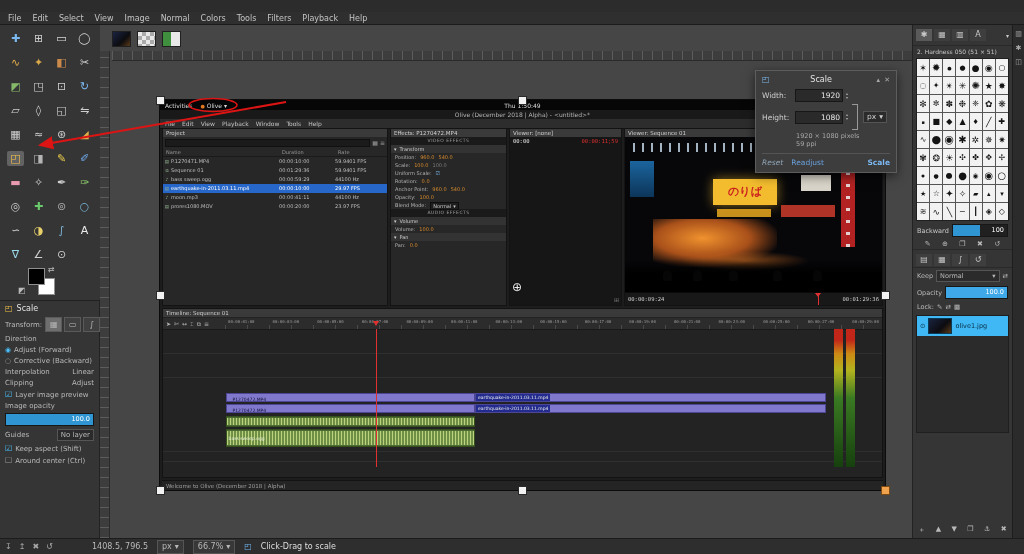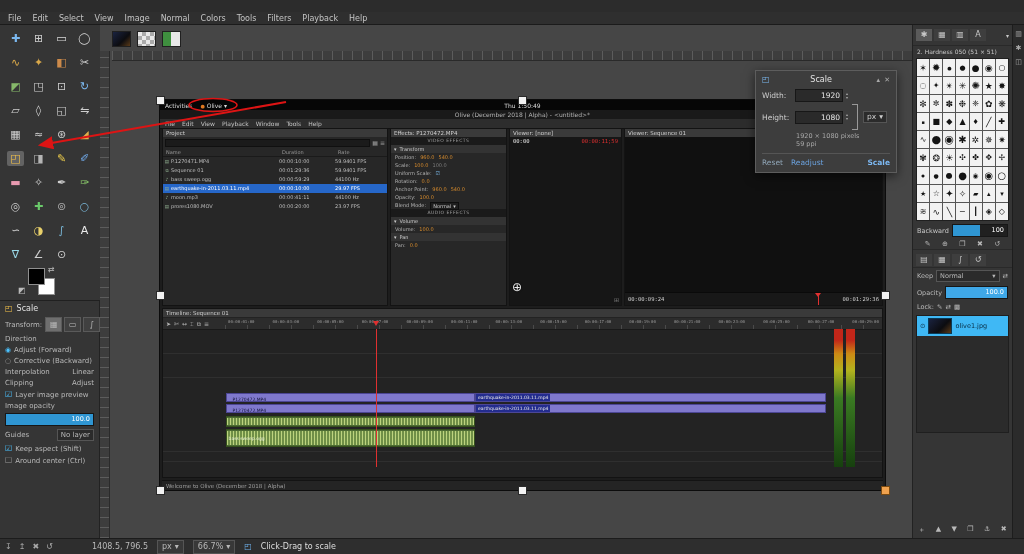--- a/index.html
+++ b/index.html
@@ -155,21 +155,21 @@
   #sd-title{flex:1;text-align:center;font-size:8px;color:#e4e4e4;}
   .sd-hic{font-size:7px;color:#a9a9a9;margin-left:4px;}
   .sd-row{display:flex;align-items:center;gap:3px;margin:2px 0;}
   .sd-lab{width:30px;}
   .sd-field{width:42px;height:11px;background:#2a2a2a;border:1px solid #171717;line-height:11px;text-align:right;padding:0 2px;color:#e8e8e8;}
   .spin{display:flex;flex-direction:column;font-size:4px;line-height:4px;color:#aaa;}
   #sd-chain{width:5px;height:24px;border:1px solid #999;border-left:none;margin-left:1px;}
   #sd-unit{margin-left:2px;}
   .sd-info{color:#a9a9a9;font-size:6.5px;margin-left:34px;line-height:8px;}
   #sd-btns{display:flex;gap:8px;border-top:1px solid #555;margin-top:5px;padding-top:4px;font-size:7.5px;}
-  #sd-reset{color:#8fa4b5;}
+  #sd-reset{color:#8fa4b5;font-style:italic;}
   #sd-readjust{color:#6aa0dc;}
   #sd-apply{margin-left:auto;color:#7dbaf5;font-weight:bold;}
 
   
   #right-panel{position:absolute;left:912px;top:25px;width:100px;height:513px;background:#353535;border-left:1px solid #222;
                font-size:6.5px;box-sizing:border-box;}
   #rp-tabs{height:16px;display:flex;gap:2px;padding:2px 3px;border-bottom:1px solid #292929;align-items:center;}
   .rp-tab{width:16px;height:12px;text-align:center;line-height:12px;background:#3e3e3e;font-size:8px;color:#c9c9c9;}
   .rp-tab.active{background:#5a5a5a;}
   #brush-name{height:11px;line-height:11px;padding:0 4px;color:#c9c9c9;font-size:6px;white-space:nowrap;}
@@ -596,20 +596,38 @@
           <div class="phead">Viewer: [none]</div>
           <div id="vn-tc" class="mono">
             <span class="l">00:00</span>
             <span class="r">00:00:11;59</span>
           </div>
           <span id="vn-grid">⊞</span>
         </div>
 
         <div class="opanel" id="vseq">
           <div class="phead">Viewer: Sequence 01</div>
+          <div id="photo">
+            <div class="ph-el" id="ph-lights"></div>
+            <div class="ph-el" id="ph-bluesign"></div>
+            <div class="ph-el" id="ph-whitesign"></div>
+            <div class="ph-el" id="ph-yellowsign">のりば</div>
+            <div class="ph-el" id="ph-yellowstrip"></div>
+            <div class="ph-el" id="ph-redsignrow"></div>
+            <div class="ph-el" id="ph-redbanner"></div>
+            <div class="ph-el" id="ph-glow"></div>
+            <div class="ph-el" id="ph-ground"></div>
+            <div class="ph-el" id="ph-crowd">
+              <span class="head-sil" style="left:38px;"></span>
+                <span class="head-sil" style="left:68px;"></span>
+              <span class="head-sil" style="left:104px;"></span>
+                <span class="head-sil" style="left:148px;"></span>
+              <span class="head-sil" style="left:188px;"></span>
+            </div>
+          </div>
           <div id="scrub">
             <span class="l mono">00:00:09:24</span>
             <span class="r mono">00:01:29:36</span>
             <span id="scrub-ph"></span>
           </div>
         </div>
       </div>
 
       <div id="otl">
         <div class="phead">Timeline: Sequence 01</div>

